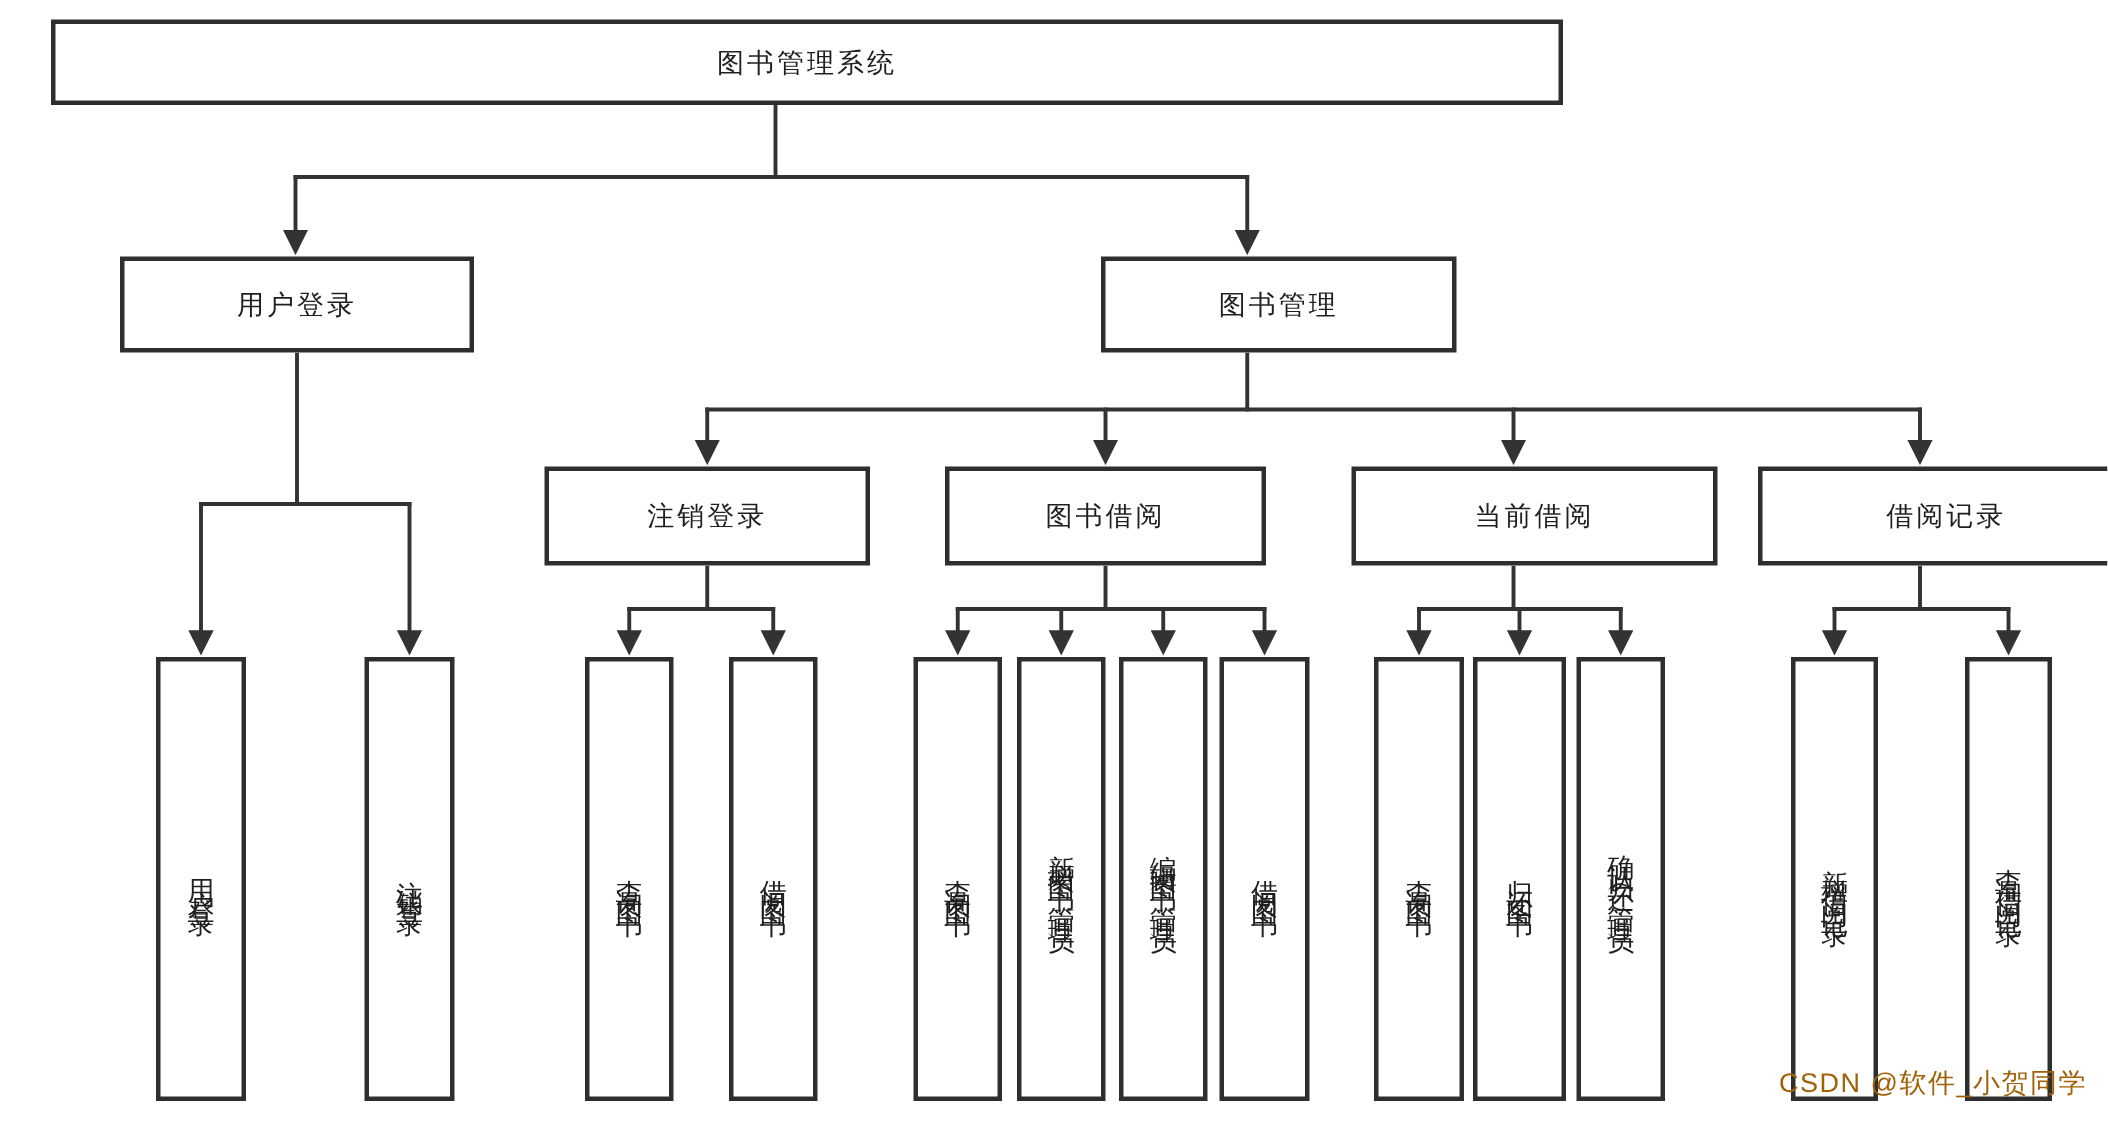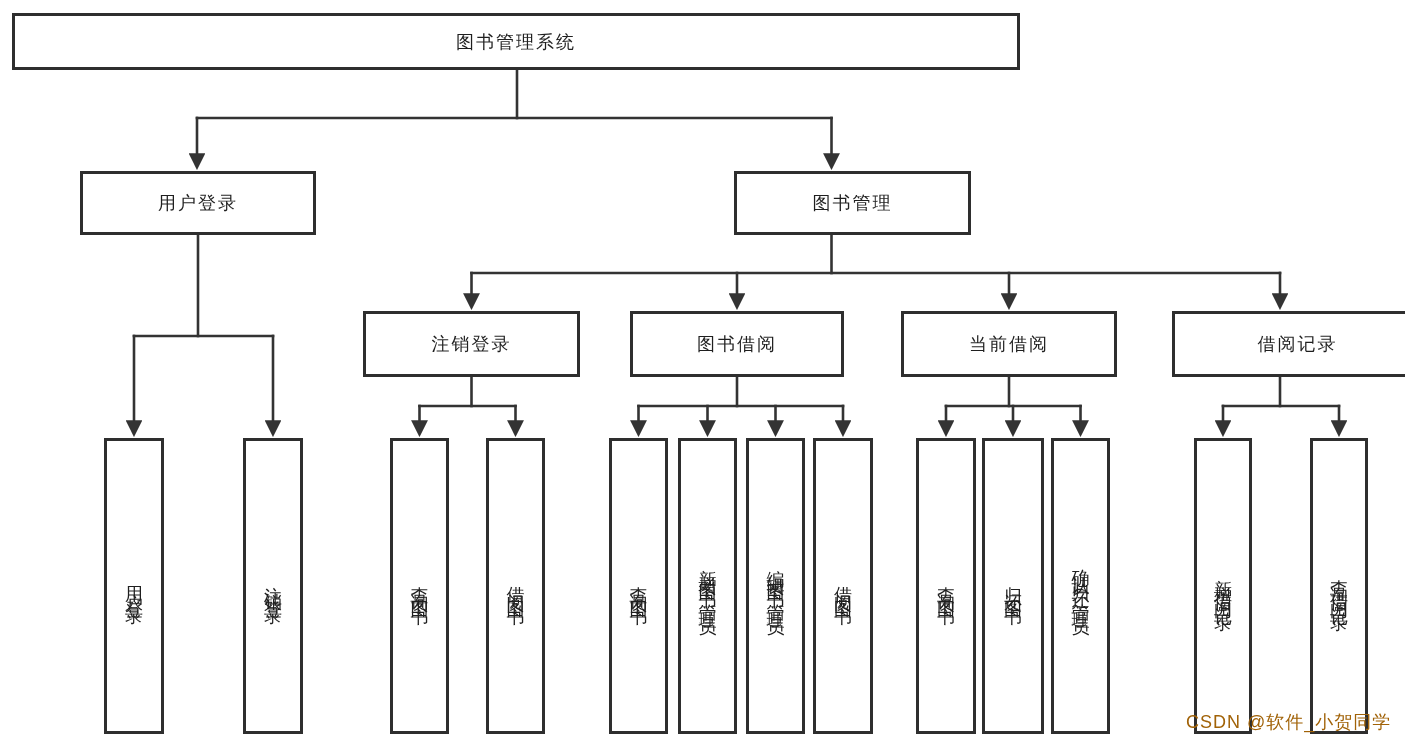--- a/index.html
+++ b/index.html
@@ -27,21 +27,21 @@
     background: #ffffff;
     border: 3px solid #2e2e2e;
     display: flex;
     align-items: center;
     justify-content: center;
     z-index: 2;
     font-size: 18px;
     letter-spacing: 2px;
     white-space: nowrap;
   }
-  .node.root { font-size: 18px; }
+  .node.root { font-size: 18px; margin-left: 22px; }
   .leaf {
     top: 438px;
     height: 296px;
   }
   .leaf .vtext {
     writing-mode: vertical-rl;
     text-orientation: mixed;
     font-size: 18px;
     letter-spacing: 7px;
     line-height: 1;
@@ -135,21 +135,21 @@
   <div class="node" style="left:713px; top:171px; width:237px; height:64px;margin-left:21px;">
     <span>图书管理</span>
   </div>
 
   <div class="node" style="left:363px; top:311px; width:217px; height:66px;">
     <span>注销登录</span>
   </div>
   <div class="node" style="left:630px; top:311px; width:214px; height:66px;">
     <span>图书借阅</span>
   </div>
-  <div class="node" style="left:901px; top:311px; width:216px; height:66px;">
+  <div class="node" style="left:901px; top:311px; width:244px; height:66px;">
     <span>当前借阅</span>
   </div>
   <div class="node" style="left:1172px; top:311px; width:251px; height:66px;">
     <span>借阅记录</span>
   </div>
 
   <div class="node leaf" style="left:104px; width:60px;">
     <span class="vtext">用户登录</span>
   </div>
   <div class="node leaf" style="left:243px; width:60px;">

